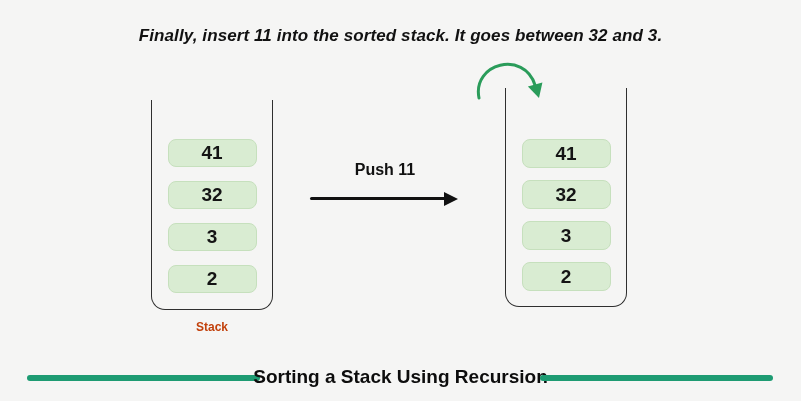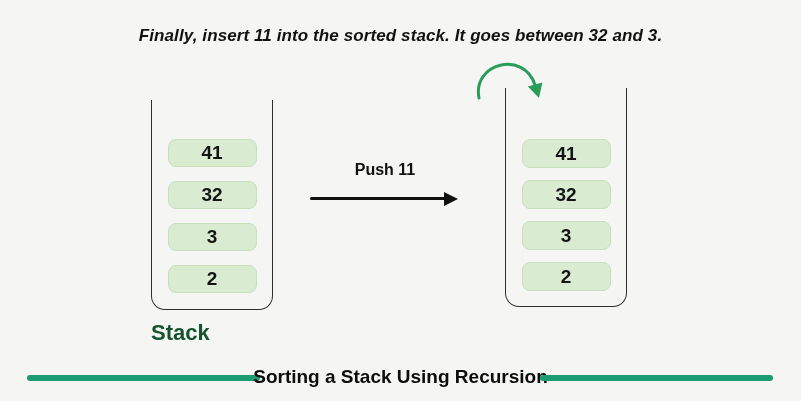--- a/index.html
+++ b/index.html
@@ -67,24 +67,24 @@
     align-items: center;
     justify-content: center;
     font-size: 19px;
     font-weight: 600;
     color: #141414;
   }
   .stack-left .stack-box { height: 28px; flex-basis: 28px; }
 
   .stack-label {
     position: absolute;
-    text-align: left;
-    font-size: 22px;
+    text-align: center;
+    font-size: 12px;
     font-weight: 600;
-    color: #14532d;
+    color: #c2410c;
   }
   .label-left  { left: 151px; top: 320px; width: 122px; }
   .label-right { left: 495px; top: 318px; width: 142px; }
 
   
   .push-label {
     position: absolute;
     left: 310px;
     top: 161px;
     width: 150px;

